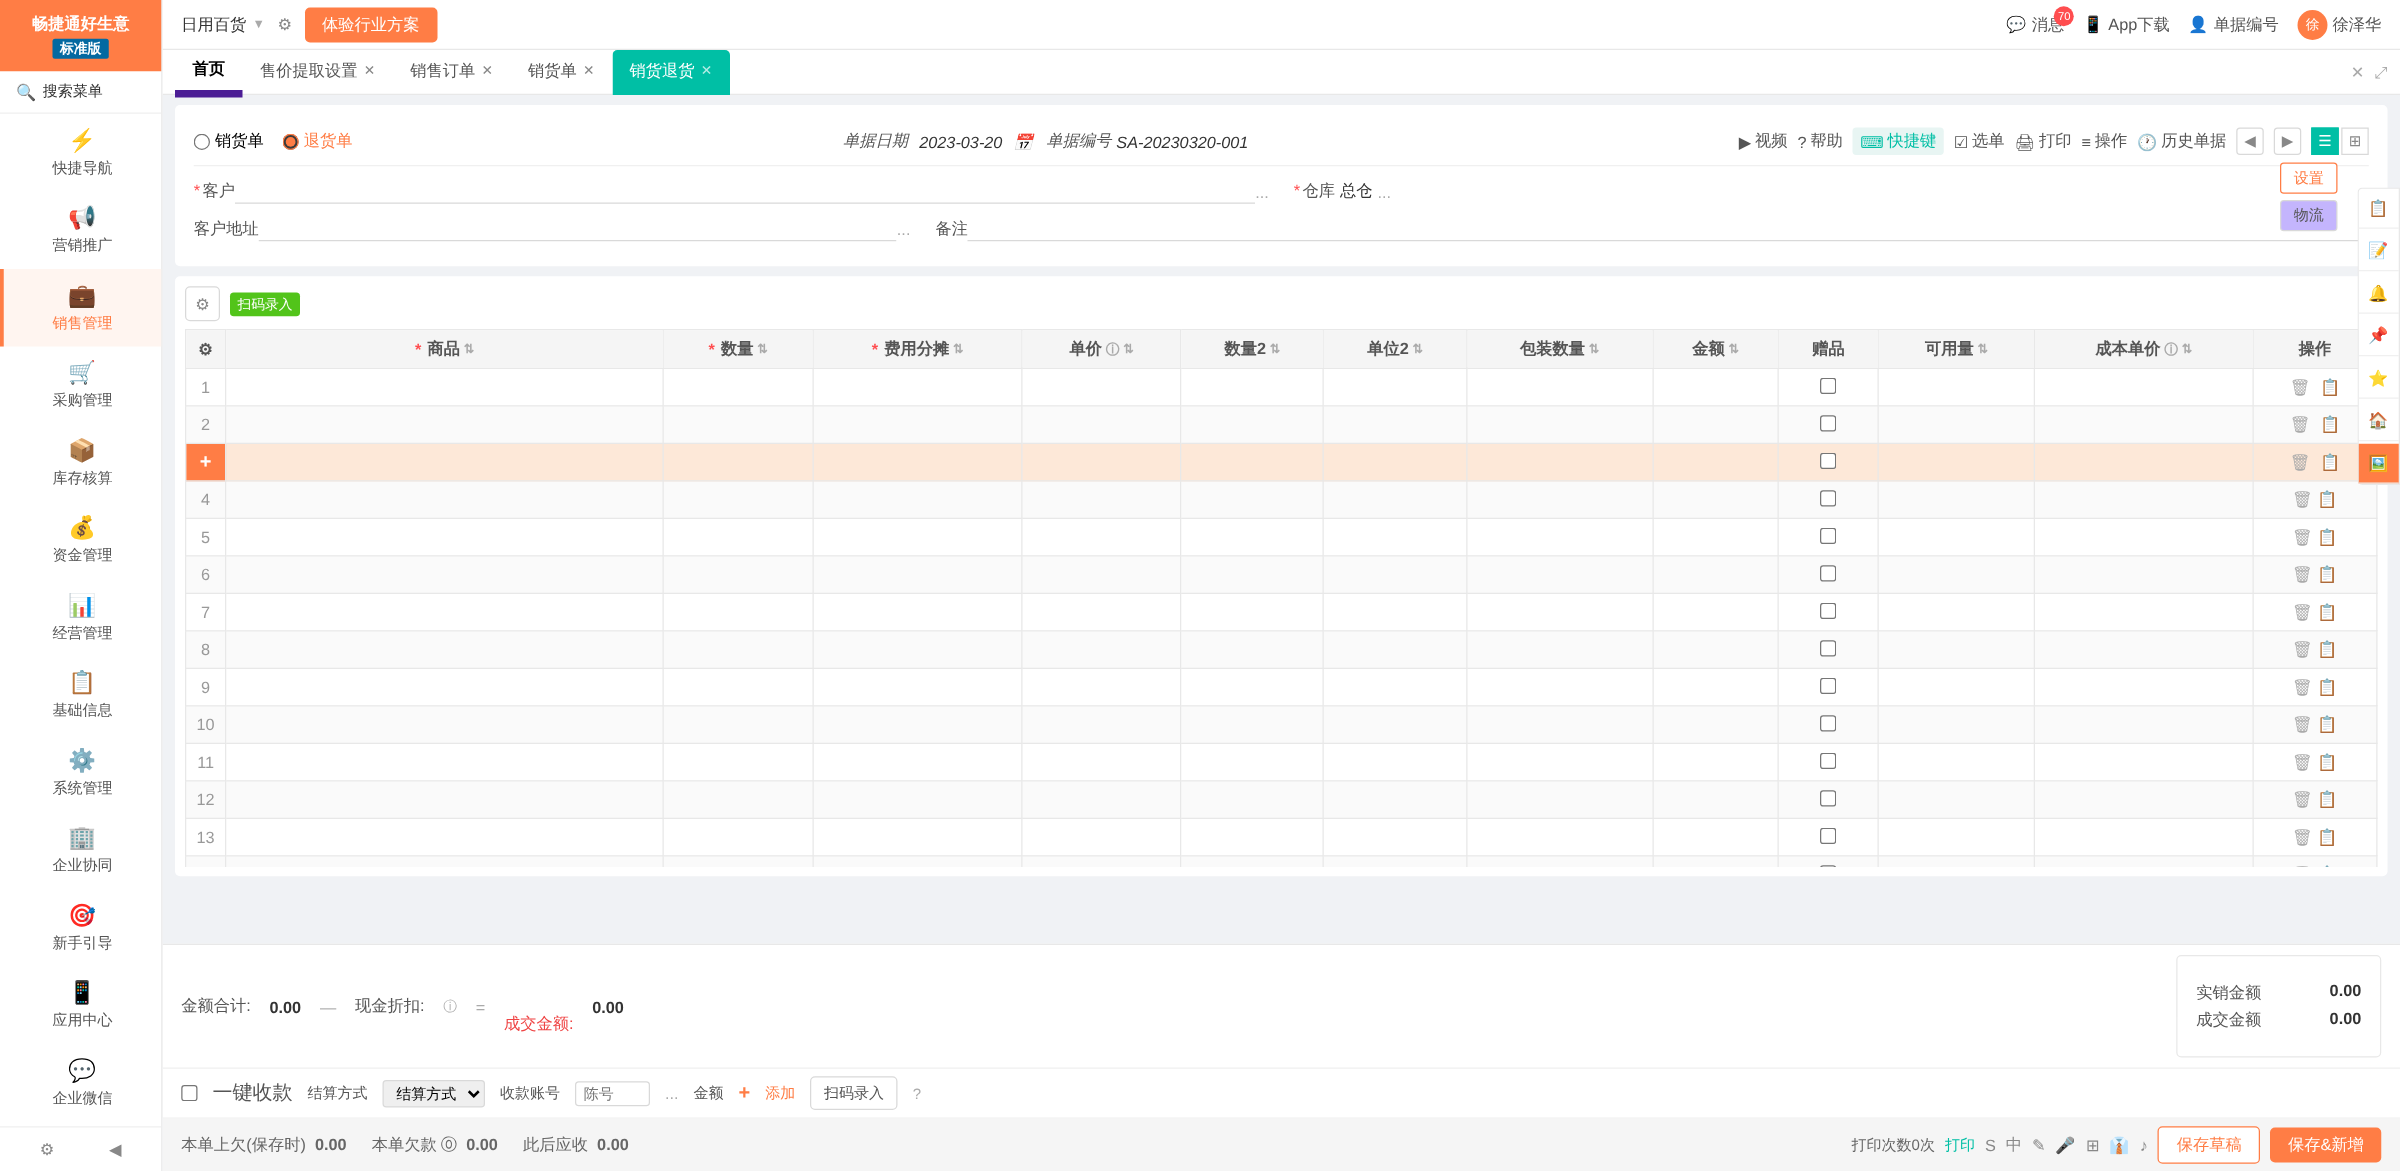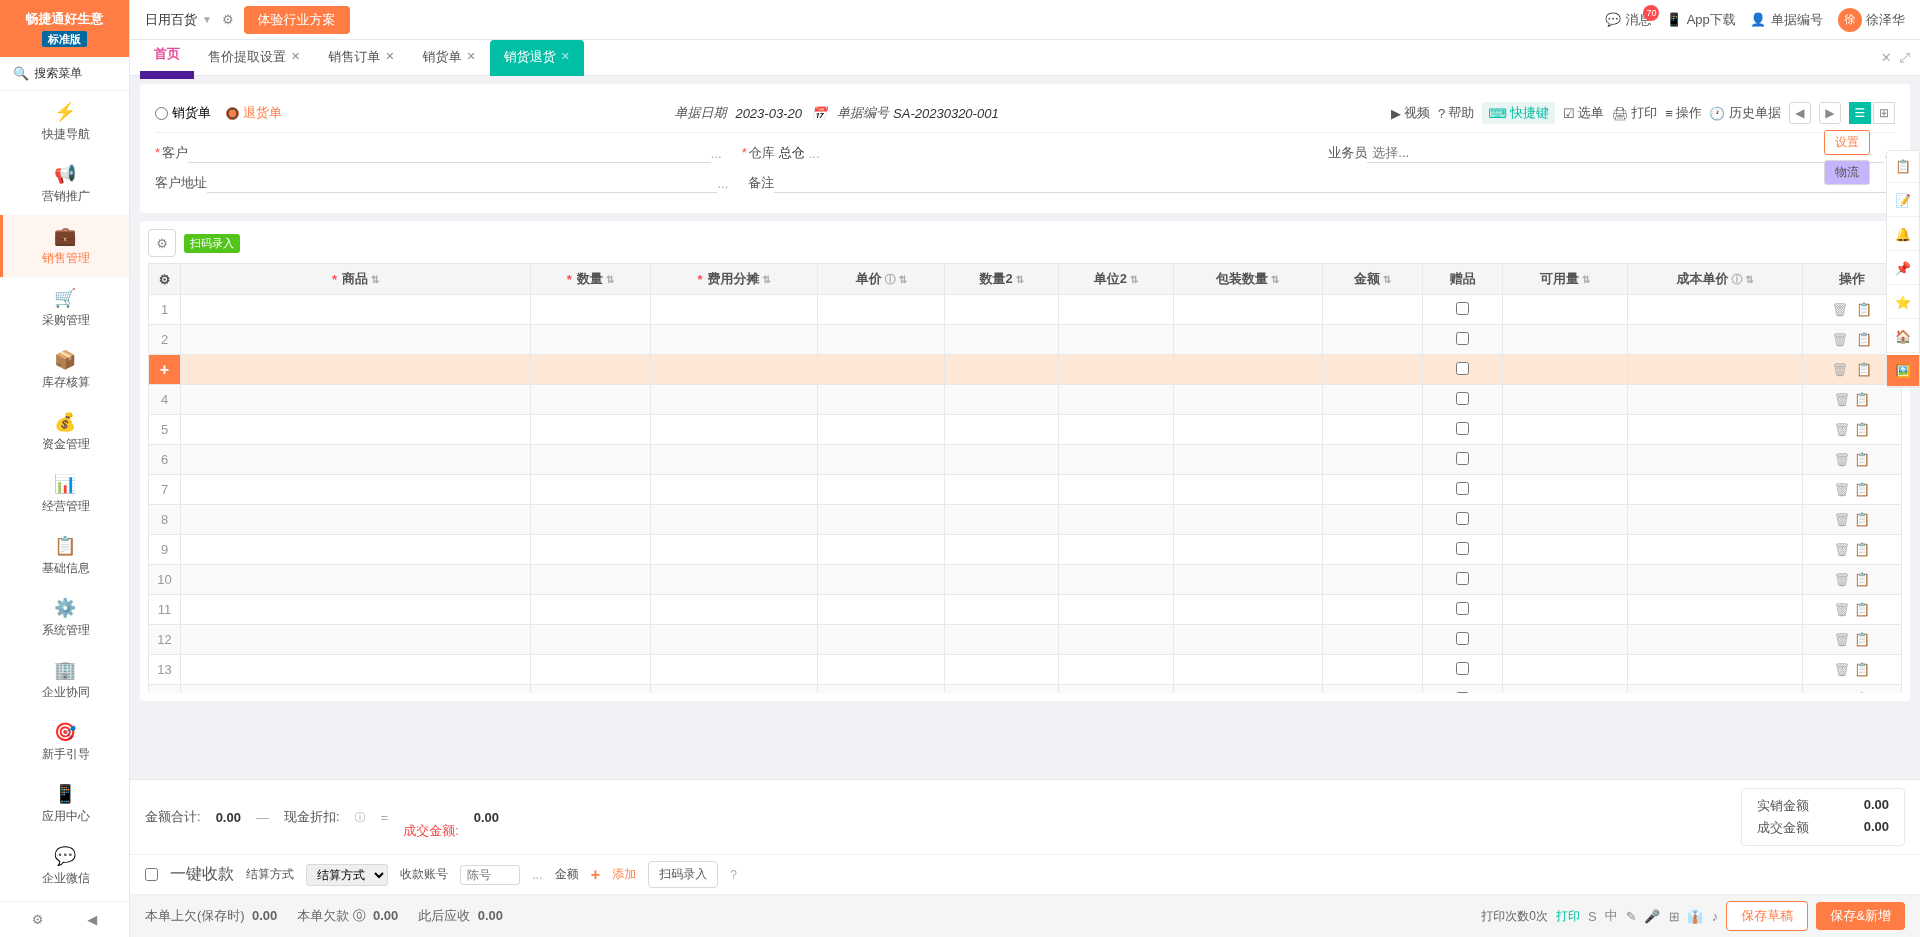--- a/index.html
+++ b/index.html
@@ -26,21 +26,21 @@
     .topbar-daily { display: flex; align-items: center; gap: 5px; color: #333; font-size: 13px; }
     .topbar-btn { background: #ff7d45; color: #fff; border: none; padding: 5px 14px; border-radius: 4px; cursor: pointer; font-size: 13px; }
     .topbar-right { display: flex; align-items: center; gap: 15px; color: #555; font-size: 13px; }
     .topbar-right .icon-wrap { display: flex; align-items: center; gap: 4px; cursor: pointer; }
 
     
     .tabbar { background: #fff; display: flex; align-items: center; border-bottom: 1px solid #e8e8e8; padding: 0 10px; height: 36px; }
     .tab { padding: 8px 14px; cursor: pointer; color: #555; border-bottom: 2px solid transparent; display: flex; align-items: center; gap: 5px; white-space: nowrap; font-size: 13px; }
     .tab.active { color: #fff; background: #00bfa5; border-radius: 4px 4px 0 0; }
     .tab .close-btn { font-size: 11px; color: inherit; opacity: 0.7; }
-    .tab-home { color: #ec4899; font-weight: bold; border-bottom: 8px solid #4c1d95; }
+    .tab-home { color: #000000; font-weight: bold; border-bottom: 6px solid #4c1d95; }
     .tab-spacer { flex: 1; }
     .tab-actions { display: flex; align-items: center; gap: 8px; color: #888; }
 
     
     .form-card { background: #fff; border-radius: 4px; padding: 10px 15px; margin-bottom: 8px; }
     .form-row { display: flex; align-items: center; gap: 20px; margin-bottom: 10px; flex-wrap: wrap; }
     .form-group { display: flex; align-items: center; gap: 0; }
     .form-label { color: #555; white-space: nowrap; font-size: 13px; }
     .form-label.required::before { content: '*'; color: #ff4d4f; margin-right: 2px; }
     .form-input { border: none; border-bottom: 1px solid #d9d9d9; outline: none; padding: 2px 5px; min-width: 120px; color: #333; font-size: 13px; }
@@ -308,25 +308,20 @@
           <div class="form-group" style="flex:1;">
             <span class="form-label required">客户</span>
             <input class="form-input wide" type="text" style="flex: 1 1 0%; border-top: none; border-right: none; border-left: none; border-image: initial; border-bottom: 1px solid rgb(217, 217, 217); outline: none;" placeholder="">
             <span class="form-dots">...</span>
           </div>
           <div class="form-group" style="flex:1;">
             <span class="form-label required">仓库</span>
             <span style="color:#333;margin:0 4px;">总仓</span>
             <span class="form-dots">...</span>
           </div>
-          <div class="form-group" style="flex:1;">
-            <span class="form-label">业务员</span>
-            <input class="form-input" type="text" style="flex: 1 1 0%; border-top: none; border-right: none; border-left: none; border-image: initial; border-bottom: 1px solid rgb(217, 217, 217); outline: none;" placeholder="选择...">
-            <span class="form-dots">...</span>
-          </div>
         </div>
 
         <div class="form-row">
           <div class="form-group" style="flex:1;">
             <span class="form-label">客户地址</span>
             <input class="form-input wide" type="text" style="flex: 1 1 0%; border-top: none; border-right: none; border-left: none; border-image: initial; border-bottom: 1px solid rgb(217, 217, 217); outline: none;" placeholder="">
             <span class="form-dots">...</span>
           </div>
           <div class="form-group" style="flex:2;">
             <span class="form-label">备注</span>
@@ -654,21 +649,21 @@
       <div style="display:flex;align-items:center;padding:8px 15px;border-bottom:1px solid #f0f0f0;gap:15px;">
         <span style="color:#555;">金额合计:</span>
         <span style="color:#333;font-weight:bold;">0.00</span>
         <span style="color:#aaa;">—</span>
         <span style="color:#555;">现金折扣:</span>
         <span style="color:#aaa;cursor:pointer;font-size:11px;">ⓘ</span>
         <span style="color:#aaa;">=</span>
         <span style="color:#ef4444;margin-top:27px;">成交金额:</span>
         <span style="color:#333;font-weight:bold;">0.00</span>
 
-        <div style="margin-left:auto;display:flex;flex-direction:column;align-items:flex-end;gap:4px;padding:8px 15px;border:1px solid #e8e8e8;border-radius:4px;background:#fff;">
+        <div style="margin-left:auto;display:flex;flex-direction:column;align-items:flex-end;gap:4px;padding:20px 15px;border:1px solid #e8e8e8;border-radius:4px;background:#fff;">
           <div style="display:flex;gap:30px;">
             <span style="color:#555;font-size:13px;">实销金额</span>
             <span style="color:#333;font-weight:bold;min-width:50px;text-align:right;">0.00</span>
           </div>
           <div style="display:flex;gap:30px;">
             <span style="color:#555;font-size:13px;">成交金额</span>
             <span style="color:#333;font-weight:bold;min-width:50px;text-align:right;">0.00</span>
           </div>
         </div>
       </div>

